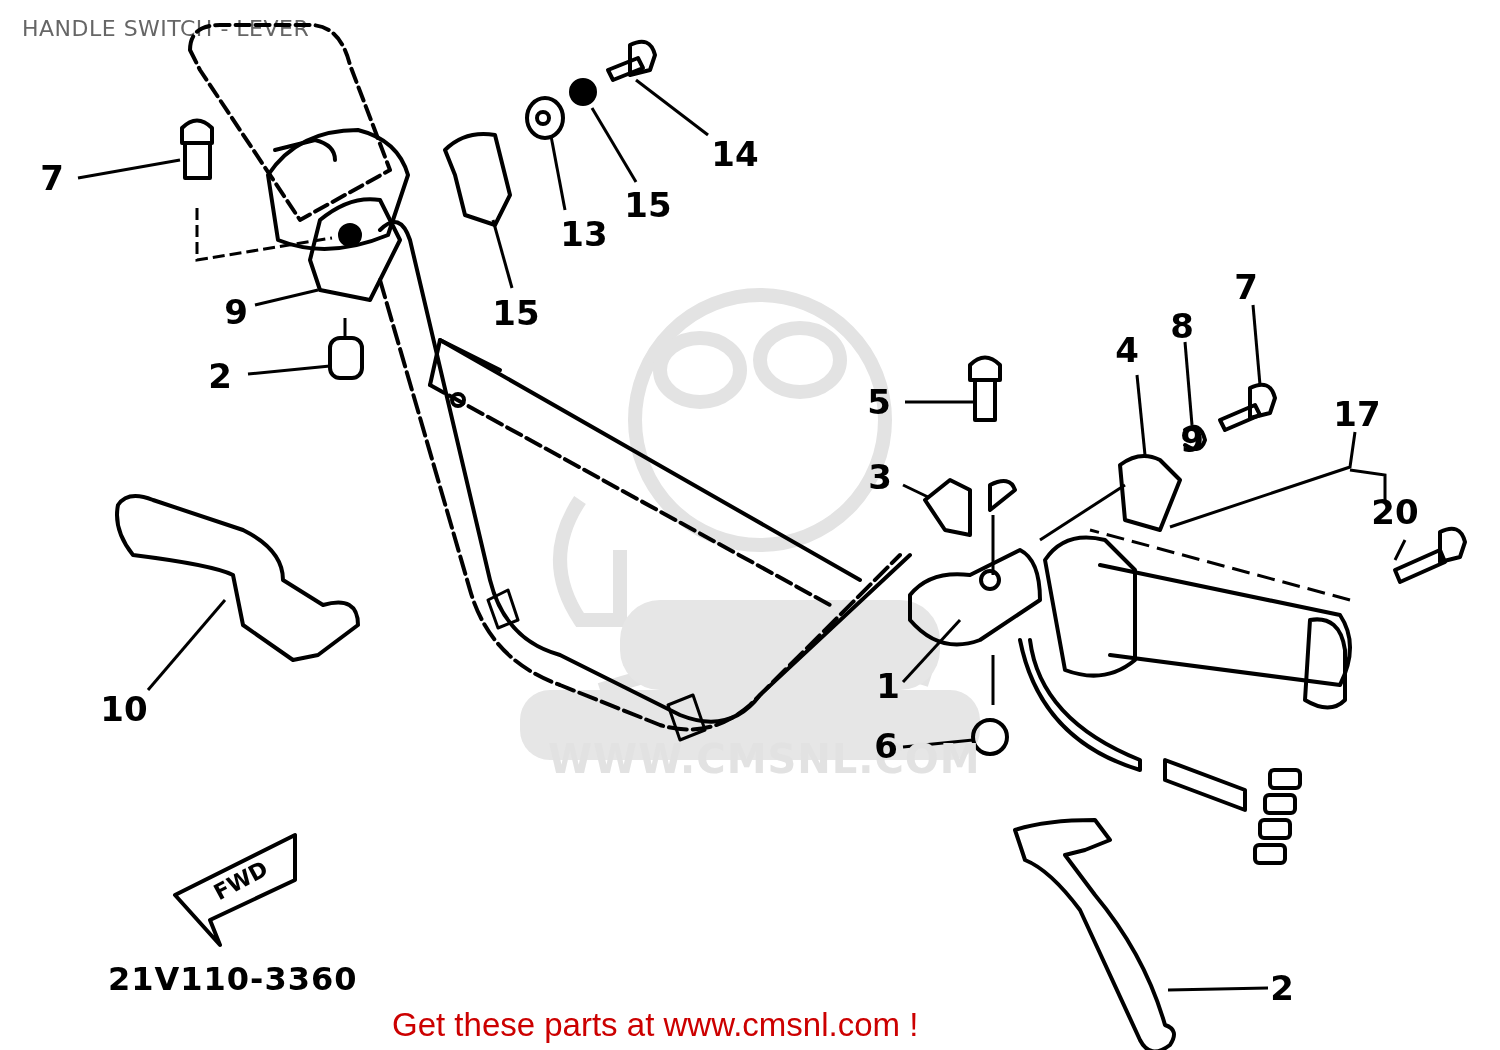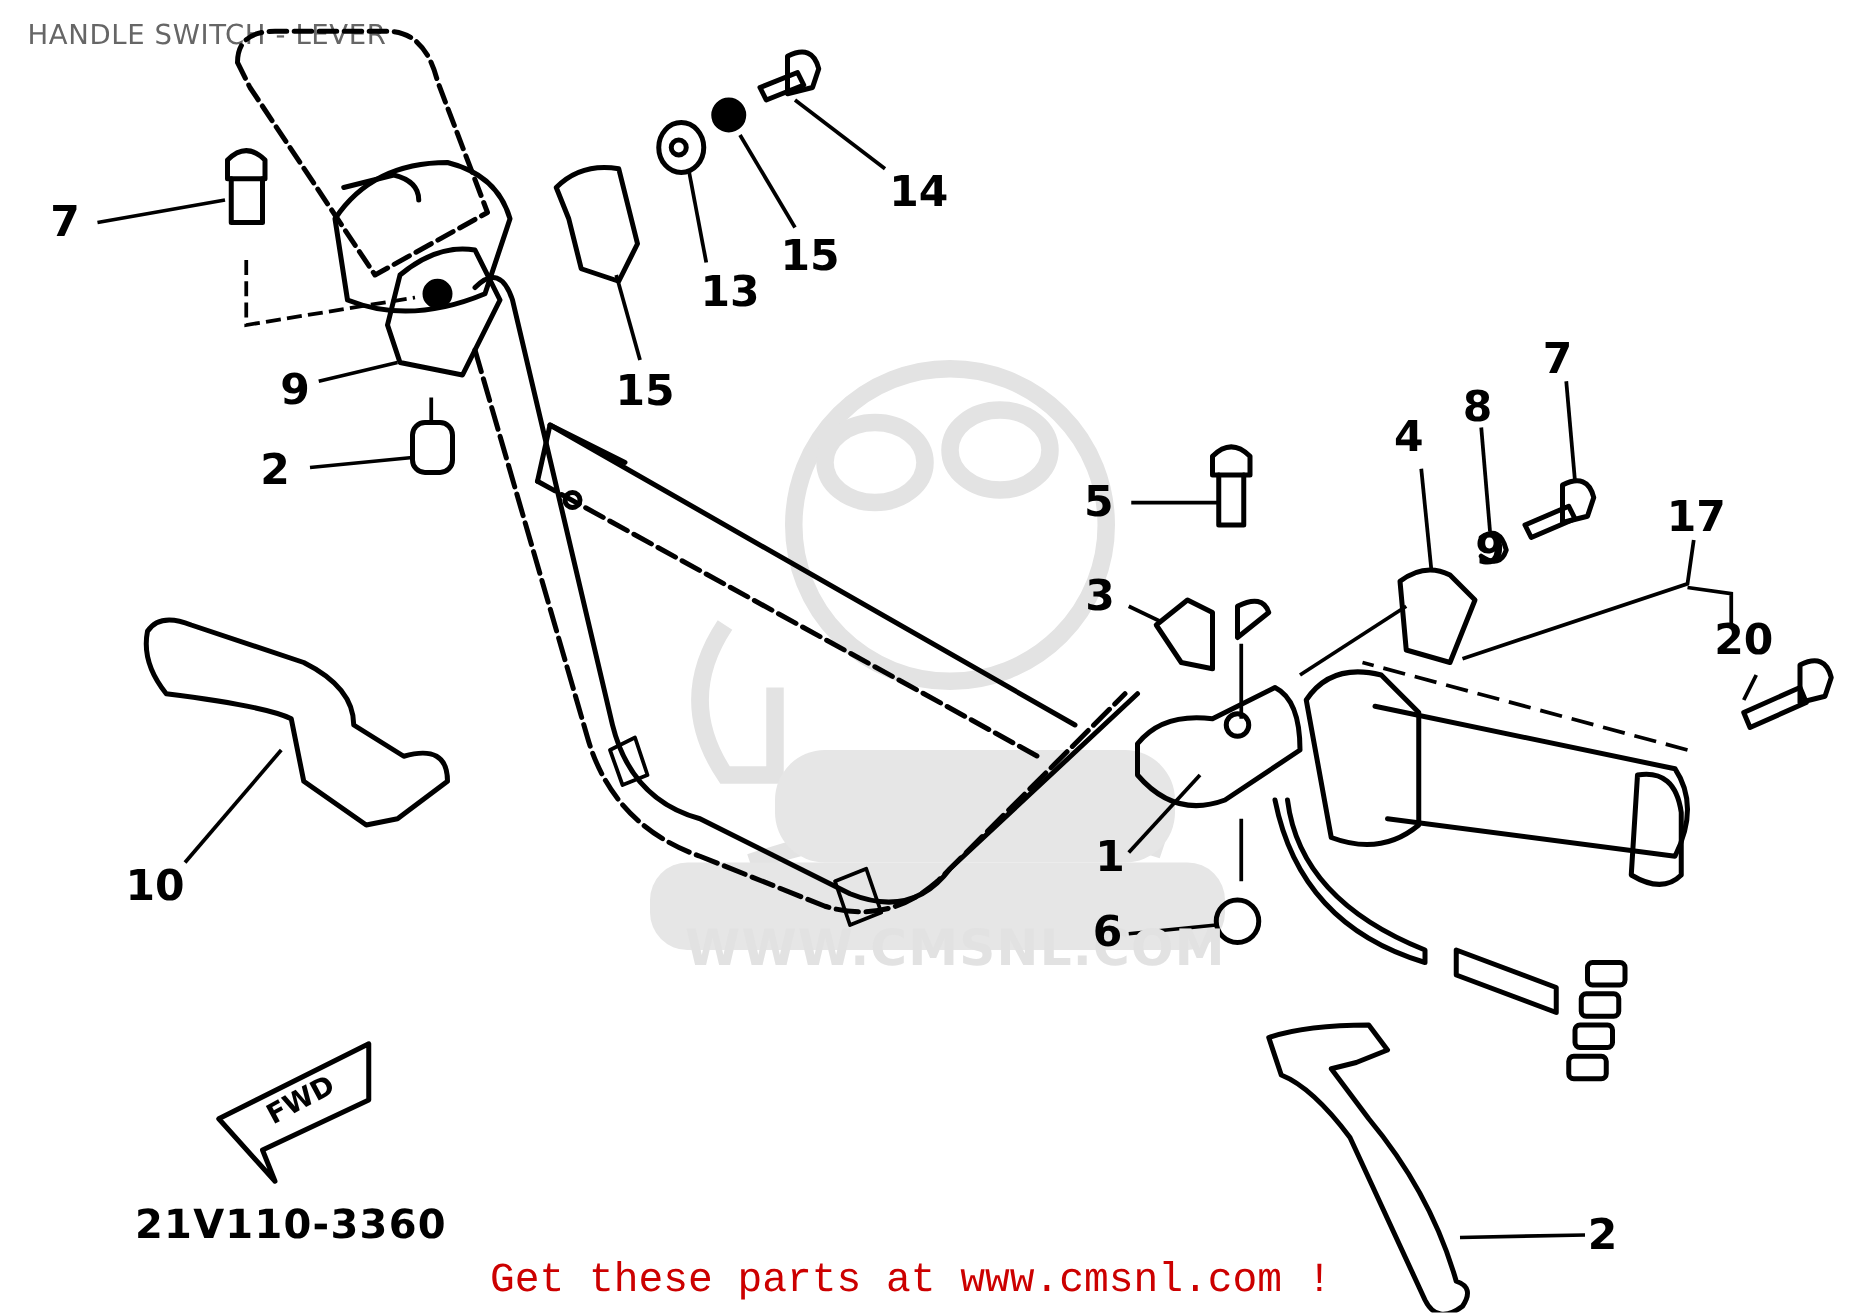--- a/index.html
+++ b/index.html
@@ -1,21 +1,21 @@
 <!DOCTYPE html>
 <html><head>
 <meta charset="utf-8">
 <style>
   html, body { margin: 0; padding: 0; background: #ffffff; }
   body { width: 1500px; height: 1050px; position: relative; overflow: hidden; font-family: "DejaVu Sans", sans-serif; }
   .page-title { position: absolute; left: 22px; top: 16px; font-size: 22px; color: #666666; letter-spacing: 0.5px; font-family: "DejaVu Sans", sans-serif; }
   .diagram { position: absolute; left: 0; top: 0; width: 1500px; height: 1050px; }
   .callout { position: absolute; font-family: "DejaVu Sans", sans-serif; font-weight: bold; font-size: 34px; color: #000; line-height: 1; transform: translate(-50%, -50%); cursor: pointer; }
   .diagram-code { position: absolute; left: 108px; top: 960px; font-family: "DejaVu Sans", sans-serif; font-weight: bold; font-size: 32px; letter-spacing: 1px; color: #000; }
-  .footer-link { position: absolute; left: 392px; top: 1006px; font-family: Liberation Mono, monospace; font-size: 33px; color: #cc0000; text-decoration: none; white-space: nowrap; }
+  .footer-link { position: absolute; left: 392px; top: 1006px; font-family: Liberation Sans, sans-serif; font-size: 33px; color: #cc0000; text-decoration: none; white-space: nowrap; }
   .watermark-text { position: absolute; left: 548px; top: 700px; font-family: "DejaVu Sans", sans-serif; font-weight: bold; font-size: 40px; color: #e2e2e2; letter-spacing: 1px; margin-top: 36px; }
 </style>
 </head>
 <body>
 
 <div class="page-title">HANDLE SWITCH - LEVER</div>
 
 <svg class="diagram" viewBox="0 0 1500 1050" xmlns="http://www.w3.org/2000/svg">
 
   <g fill="none" stroke="#e3e3e3" stroke-width="14">

